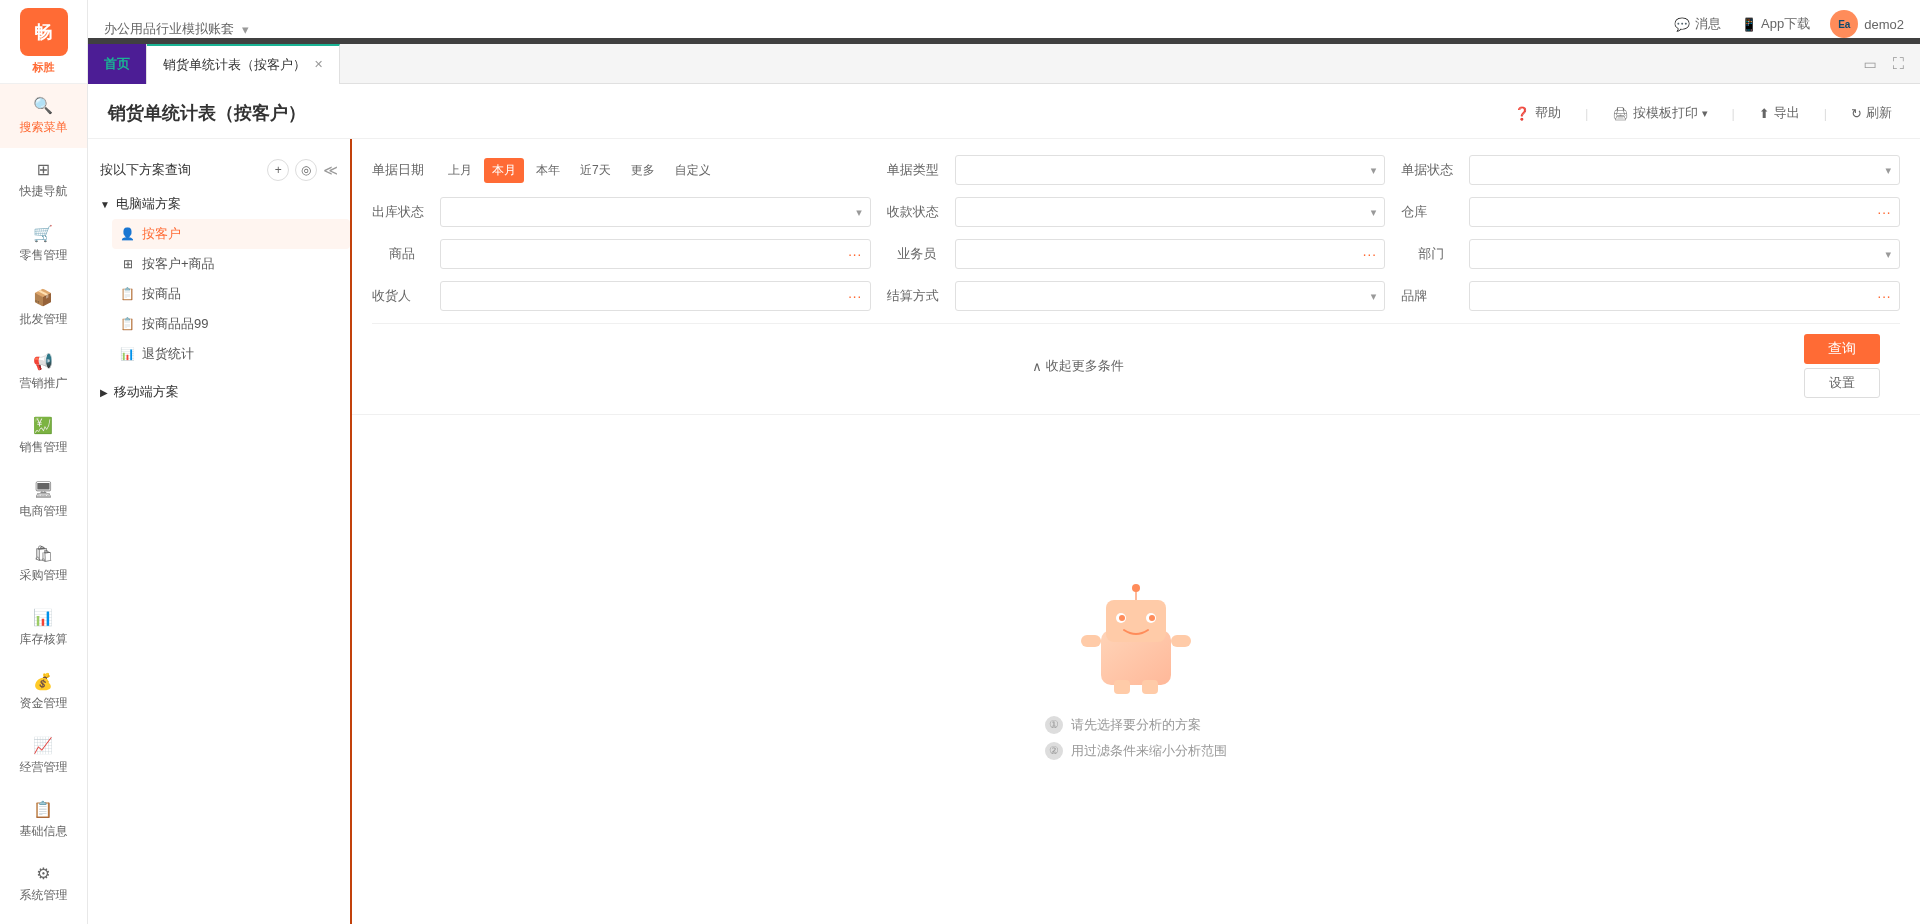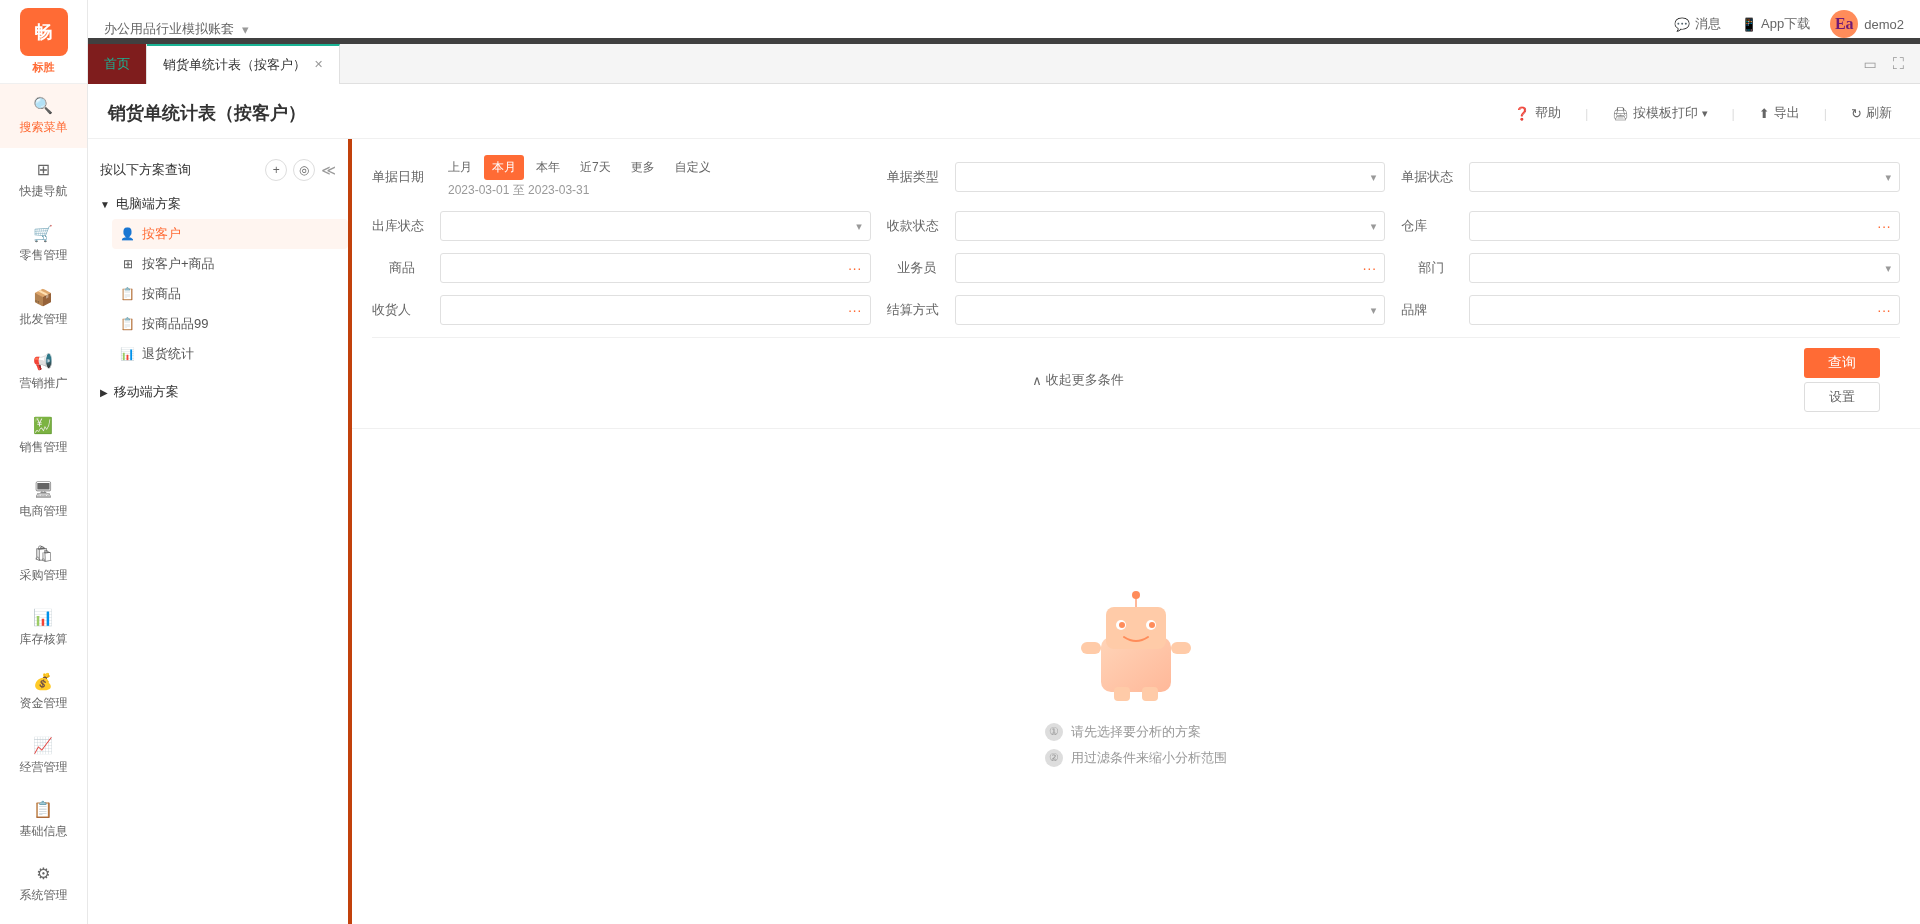--- a/index.html
+++ b/index.html
@@ -17,45 +17,45 @@
     
     .main { flex: 1; display: flex; flex-direction: column; height: 924px; overflow: hidden; }
 
     
     .top-header { height: 44px; background: #fff; display: flex; align-items: flex-end; justify-content: space-between; padding: 0 16px; border-bottom: 6px solid #404040; flex-shrink: 0; }
     .header-left { display: flex; align-items: center; gap: 8px; }
     .breadcrumb-title { font-size: 13px; color: #666; }
     .breadcrumb-arrow { color: #999; }
     .header-right { display: flex; align-items: center; gap: 20px; }
     .header-btn { display: flex; align-items: center; gap: 4px; color: #666; font-size: 13px; cursor: pointer; }
-    .user-avatar { width: 28px; height: 28px; border-radius: 50%; background: #ff8c5a; display: flex; align-items: center; justify-content: center; color: #701a75; font-size: 16px; font-weight: bold; font-family: Liberation Serif, serif; }
+    .user-avatar { width: 28px; height: 28px; border-radius: 50%; background: #ff8c5a; display: flex; align-items: center; justify-content: center; color: #0c4a6e; font-size: 10px; font-weight: bold; }
 
     
     .tabs { height: 40px; background: #f5f5f5; display: flex; align-items: center; padding: 0 0; border-bottom: 1px solid #e0e0e0; flex-shrink: 0; }
     .tab { height: 40px; padding: 0 16px; display: flex; align-items: center; gap: 8px; font-size: 13px; cursor: pointer; border-right: 1px solid #e0e0e0; color: #666; background: #f5f5f5; }
     .tab.active { background: #fff; color: #333; border-top: 2px solid #1ab394; }
-    .tab-home { background: #7f1d1d; color: #1ab394; font-weight: 400; }
+    .tab-home { background: #4c1d95; color: #1ab394; font-weight: 700; }
     .tab-close { color: #999; font-size: 11px; cursor: pointer; }
     .tab-maximize { color: #999; margin-left: auto; margin-right: 8px; cursor: pointer; font-size: 14px; }
 
     
     .page-content { flex: 1; background: #fff; display: flex; flex-direction: column; overflow: hidden; }
 
     
     .page-header { padding: 16px 20px 12px; display: flex; align-items: center; justify-content: space-between; border-bottom: 1px solid #f0f0f0; flex-shrink: 0; }
     .page-title { font-size: 18px; font-weight: bold; color: #333; }
     .page-actions { display: flex; align-items: center; gap: 16px; }
     .action-btn { display: flex; align-items: center; gap: 4px; color: #666; font-size: 13px; cursor: pointer; padding: 4px 8px; border-radius: 3px; }
     .action-btn-divider { color: #e0e0e0; }
     .print-btn { display: flex; align-items: center; gap: 4px; color: #666; }
     .print-arrow { font-size: 11px; }
 
     
     .content-body { flex: 1; display: flex; overflow: hidden; }
-    .left-panel { width: 264px; border-right: 4px solid #c2410c; padding: 12px 0; flex-shrink: 0; overflow-y: auto; }
+    .left-panel { width: 264px; border-right: 2px solid #c2410c; padding: 12px 0; flex-shrink: 0; overflow-y: auto; }
     .right-panel { flex: 1; display: flex; flex-direction: column; overflow: hidden; }
 
     
     .scheme-header { padding: 8px 12px; display: flex; align-items: center; justify-content: space-between; font-size: 13px; color: #333; font-weight: 500; }
     .scheme-actions { display: flex; gap: 6px; align-items: center; }
     .scheme-action-btn { width: 22px; height: 22px; border-radius: 50%; border: 1px solid #ddd; display: flex; align-items: center; justify-content: center; cursor: pointer; color: #666; font-size: 12px; }
     .collapse-btn { cursor: pointer; color: #999; font-size: 14px; }
 
     .scheme-category { padding: 6px 12px; display: flex; align-items: center; gap: 6px; font-size: 13px; color: #333; cursor: pointer; }
     .scheme-items { padding-left: 24px; }
@@ -292,21 +292,20 @@
                 <span class="ifc-label">单据日期</span>
                 <div style="flex:1; display:flex; flex-direction:column; gap:2px;">
                   <div class="date-controls">
                     <span class="date-btn">上月</span>
                     <span class="date-btn active">本月</span>
                     <span class="date-btn">本年</span>
                     <span class="date-btn">近7天</span>
                     <span class="date-btn">更多</span>
                     <span class="date-btn">自定义</span>
                   </div>
-                  <span class="date-range">2023-03-01 至 2023-03-31</span>
                 </div>
               </div>
 
               <div class="inline-filter-cell">
                 <span class="ifc-label">单据类型</span>
                 <div class="ifc-control">
                   <span></span>
                   <span class="select-arrow">▾</span>
                 </div>
               </div>

